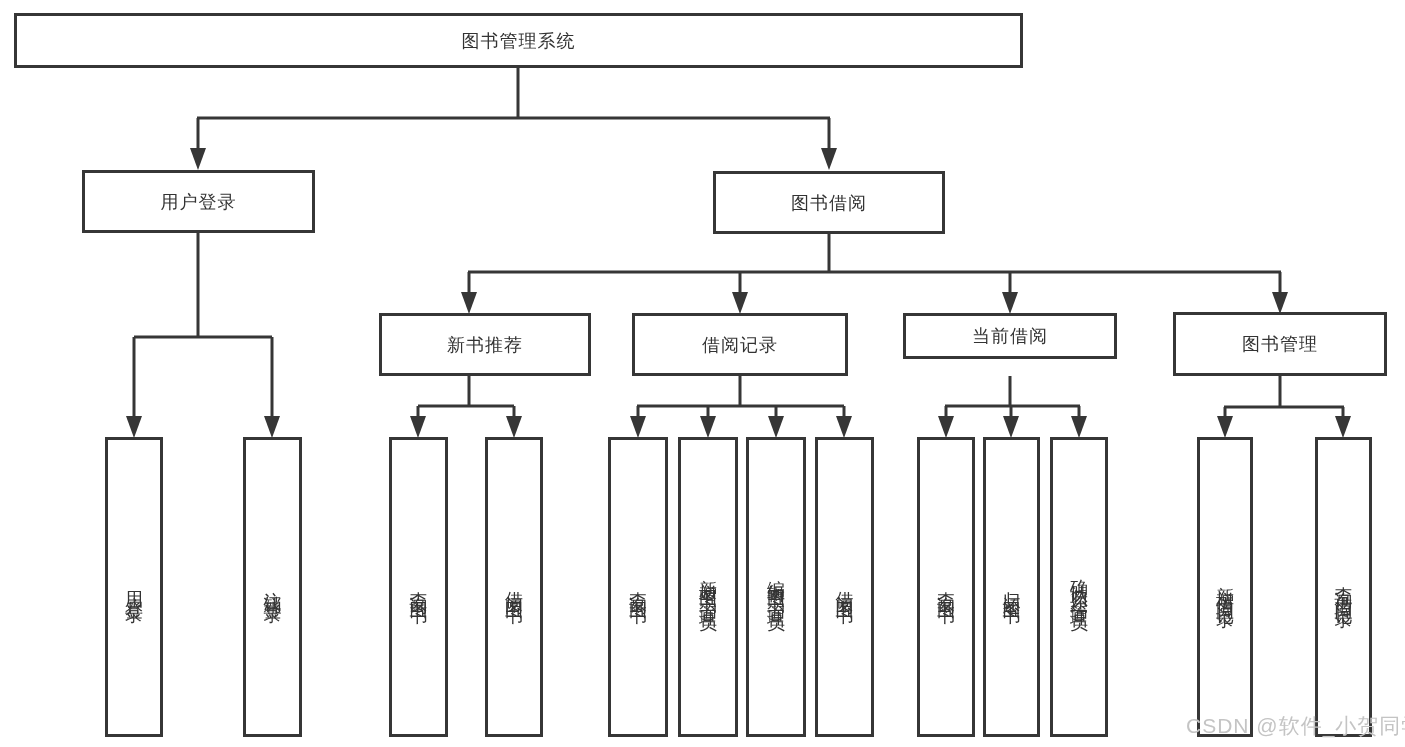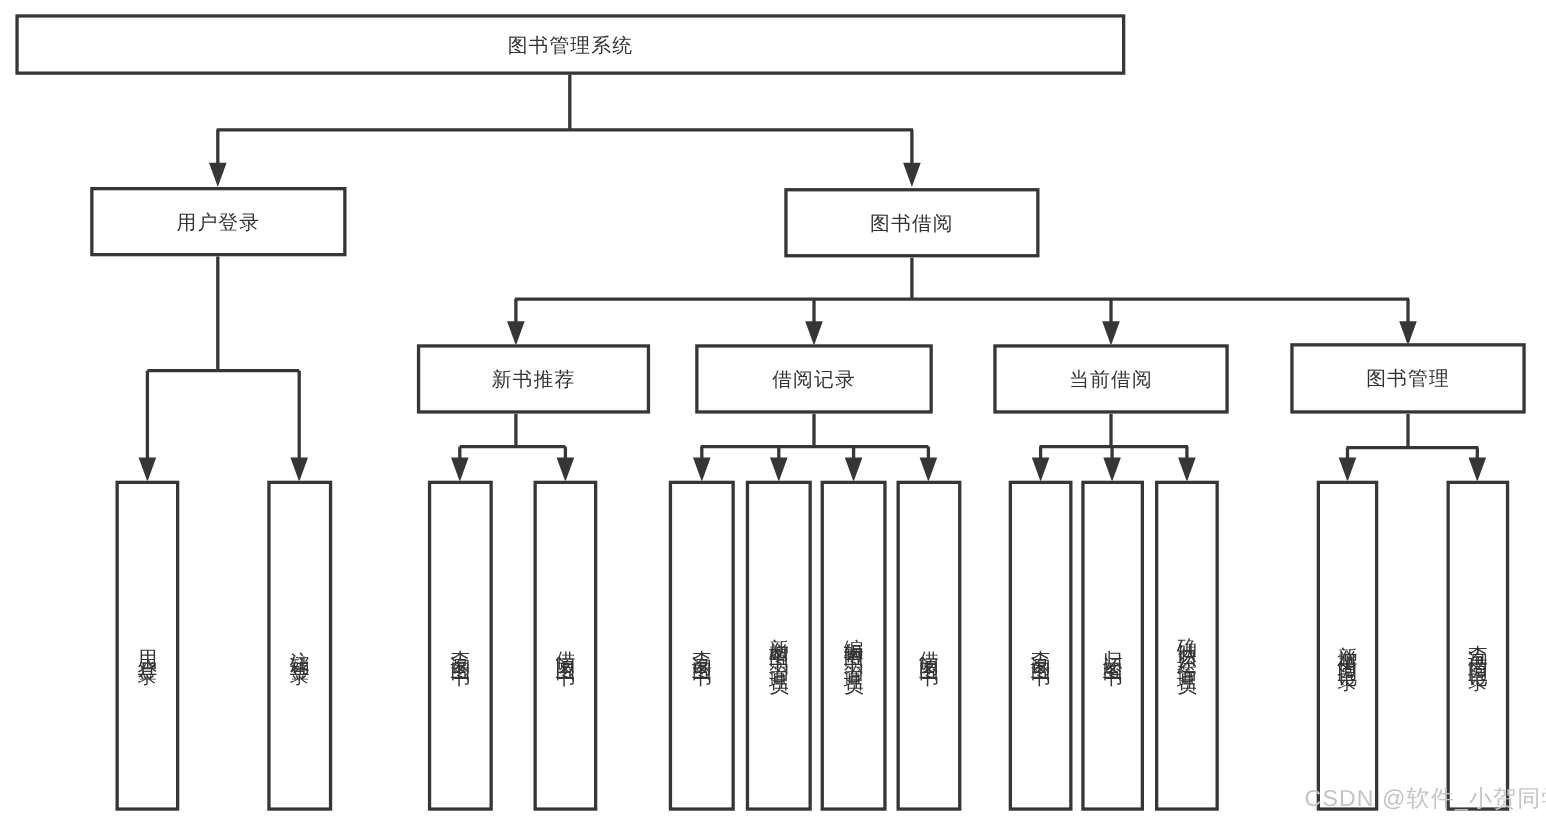--- a/index.html
+++ b/index.html
@@ -107,21 +107,21 @@
   <div class="node h" style="left:713px;top:171px;width:232px;height:63px">
     <span>图书借阅</span>
   </div>
 
   <div class="node h" style="left:379px;top:313px;width:212px;height:63px">
     <span>新书推荐</span>
   </div>
   <div class="node h" style="left:632px;top:313px;width:216px;height:63px">
     <span>借阅记录</span>
   </div>
-  <div class="node h" style="left:903px;top:313px;width:214px;height:63px">
+  <div class="node h" style="left:903px;top:313px;width:214px;height:46px">
     <span>当前借阅</span>
   </div>
   <div class="node h" style="left:1173px;top:312px;width:214px;height:64px">
     <span>图书管理</span>
   </div>
 
   <div class="node v" style="left:105px;top:437px;width:58px;height:300px">
     <span>用户登录</span>
   </div>
   <div class="node v" style="left:243px;top:437px;width:59px;height:300px">

